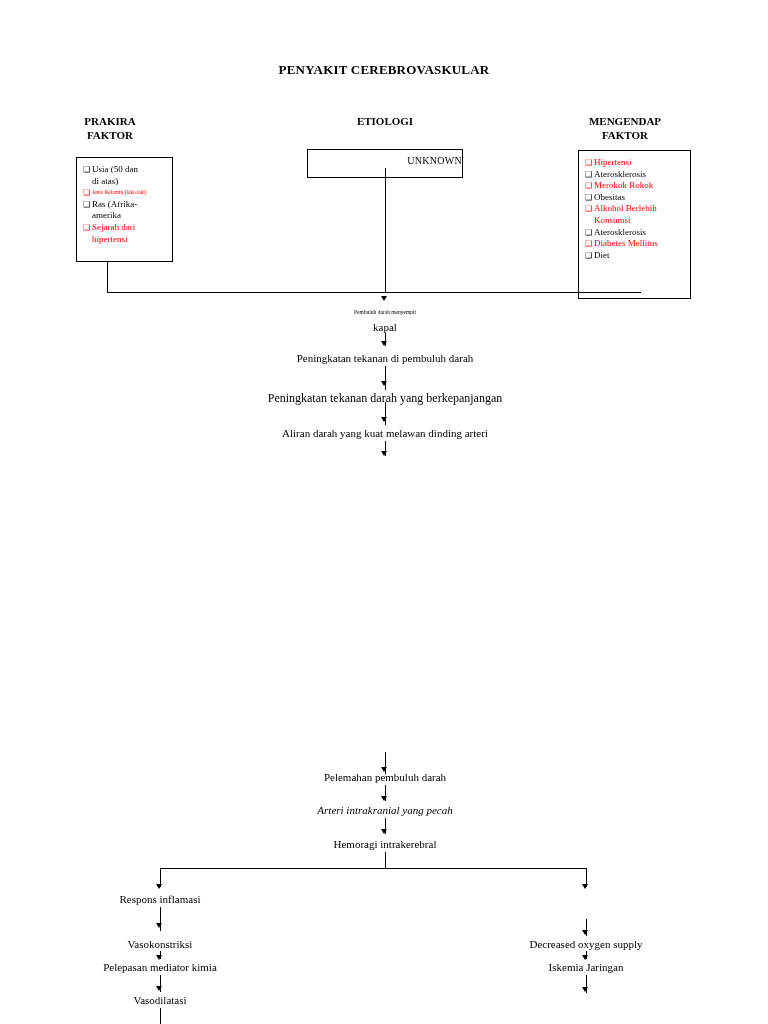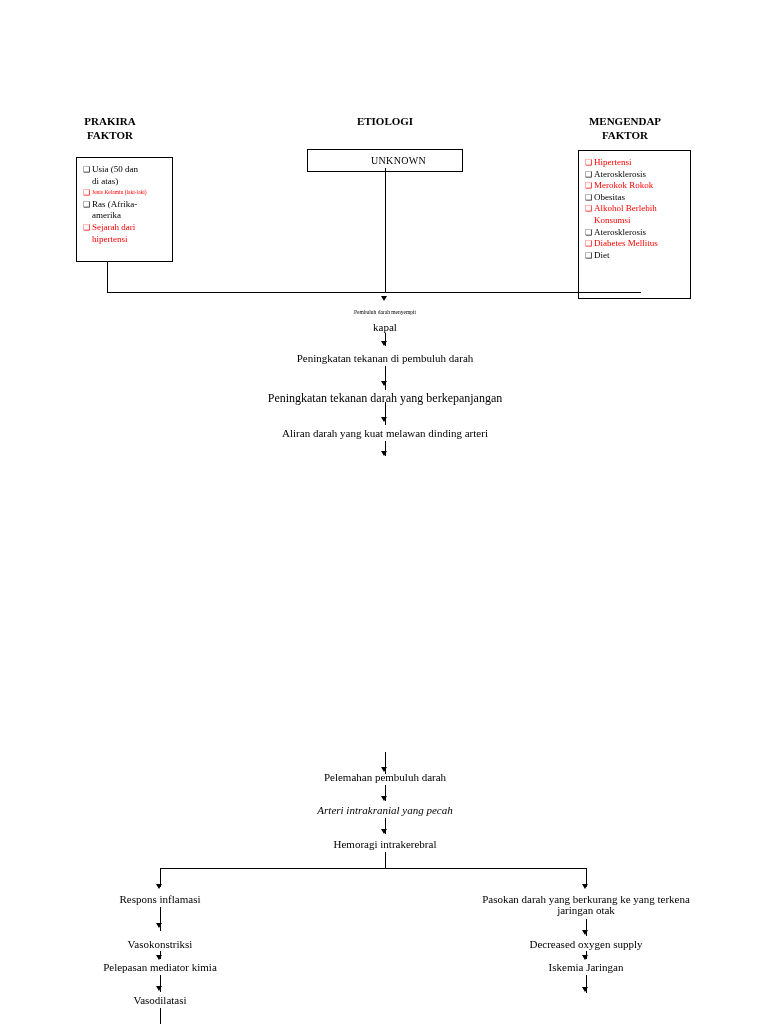--- a/index.html
+++ b/index.html
@@ -51,22 +51,22 @@
     background: #ffffff;
     box-sizing: border-box;
   }
   #box-prakira {
     left: 76px; top: 157px;
     width: 97px; height: 105px;
     padding: 6px 4px 4px 6px;
   }
   #box-etiologi {
     left: 307px; top: 149px;
-    width: 156px; height: 23px;
-    text-align: center;
+    width: 156px; height: 29px;
+    text-align: right;
     padding-left: 27px;
   }
   #box-etiologi .box-text {
     font-size: 10px;
     line-height: 17px;
     letter-spacing: 0.3px;
   }
   #box-mengendap {
     left: 578px; top: 150px;
     width: 113px; height: 149px;
@@ -127,20 +127,21 @@
     border-right: 3.5px solid transparent;
     border-top: 5px solid #000000;
   }
 </style>
 </head>
 <body>
 
 <div id="page">
 
   <div class="title">
+    <span class="title-line">PENYAKIT CEREBROVASKULAR</span>
   </div>
 
   <div class="col-header left">
     <span class="title-line">PRAKIRA</span>
     <span class="title-line">FAKTOR</span>
   </div>
   <div class="col-header center">ETIOLOGI</div>
   <div class="col-header right">
     <span class="title-line">MENGENDAP</span>
     <span class="title-line">FAKTOR</span>
@@ -241,22 +242,20 @@
 
   <div class="step" style="left:80px; top:962px; width:160px;">Pelepasan mediator kimia</div>
 
   <div class="vline" style="left:160px; top:975px; height:17px;"></div>
   <div class="arrowhead" style="left:156px; top:986px;"></div>
 
   <div class="step" style="left:80px; top:995px; width:160px;">Vasodilatasi</div>
 
   <div class="vline" style="left:160px; top:1008px; height:16px;"></div>
 
-  <div class="step" style="left:456px; top:894px; width:260px; white-space:pre-line;">Pasokan darah yang berkurang ke yang terkena
-jaringan otak</div>
 
   <div class="vline" style="left:586px; top:919px; height:17px;"></div>
   <div class="arrowhead" style="left:582px; top:930px;"></div>
 
   <div class="step" style="left:456px; top:939px; width:260px;">Decreased oxygen supply</div>
 
   <div class="vline" style="left:586px; top:951px; height:8px;"></div>
   <div class="arrowhead" style="left:582px; top:955px;"></div>
 
   <div class="step" style="left:456px; top:962px; width:260px;">Iskemia Jaringan</div>

